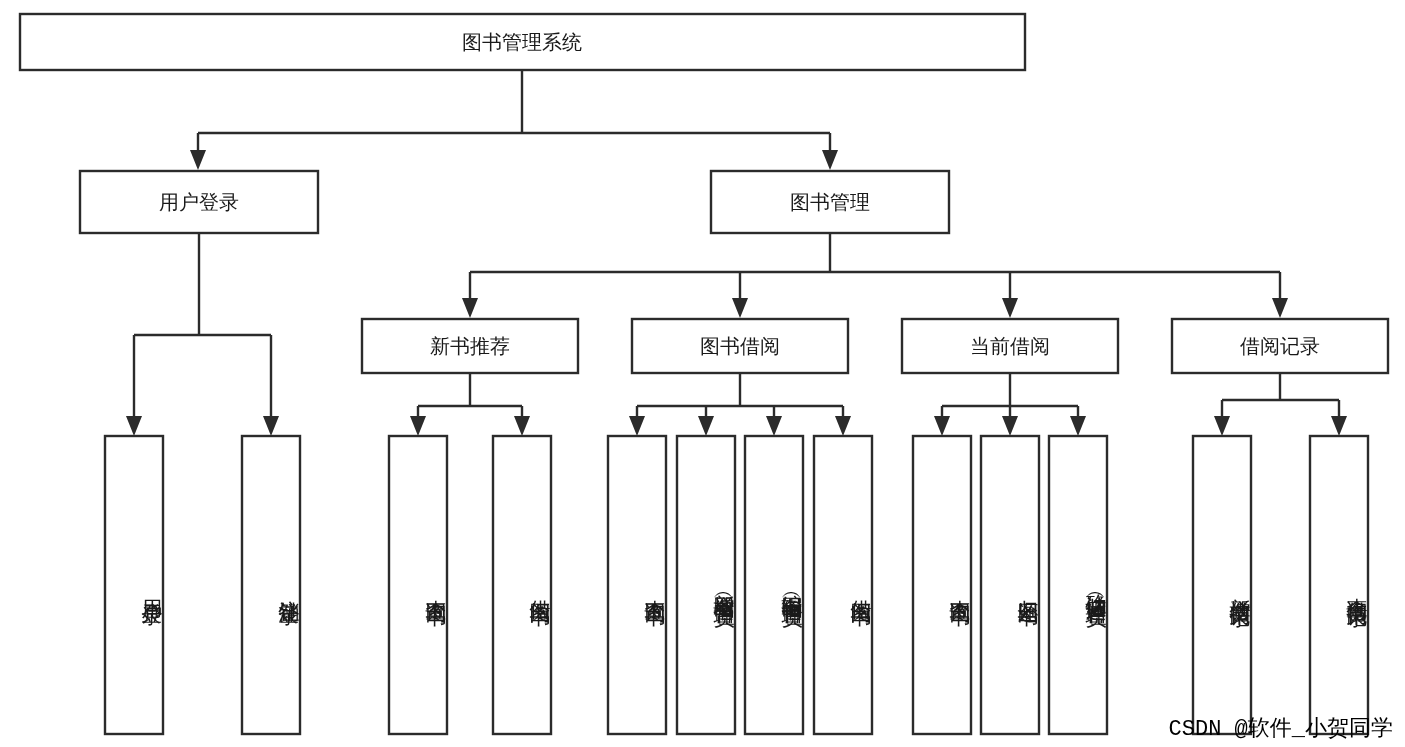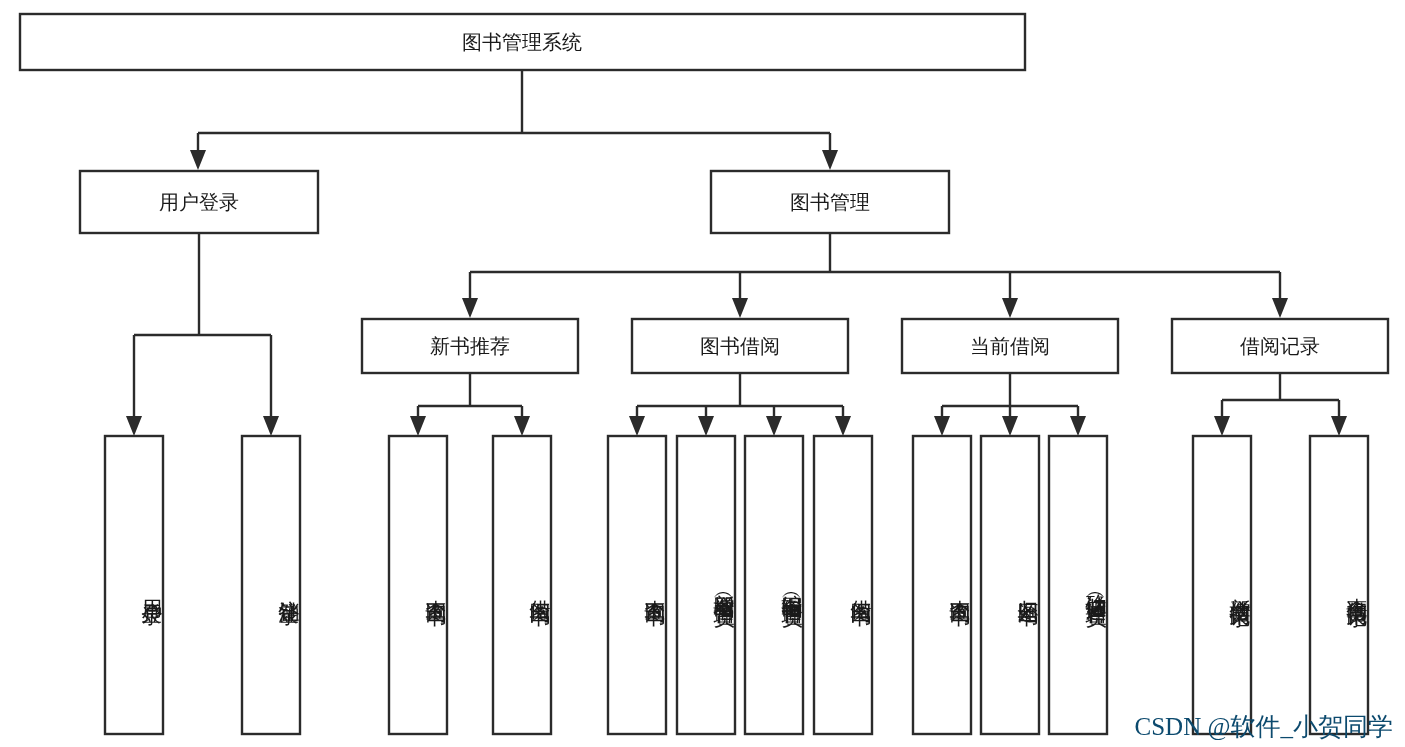--- a/index.html
+++ b/index.html
@@ -64,23 +64,23 @@
     display: flex;
     align-items: flex-start;
     justify-content: center;
     pointer-events: none;
     user-select: none;
   }
   .watermark {
     position: absolute;
     right: 12px;
     bottom: 4px;
-    font-family: Liberation Serif, serif;
-    font-size: 25px;
-    color: #0c4a6e;
+    font-family: Liberation Mono, monospace;
+    font-size: 22px;
+    color: #000000;
     white-space: nowrap;
     user-select: none;
   }
 </style>
 </head>
 <body>
 
 <div id="diagram-root">
 
   <svg id="tree-svg" viewBox="0 0 1405 747">

